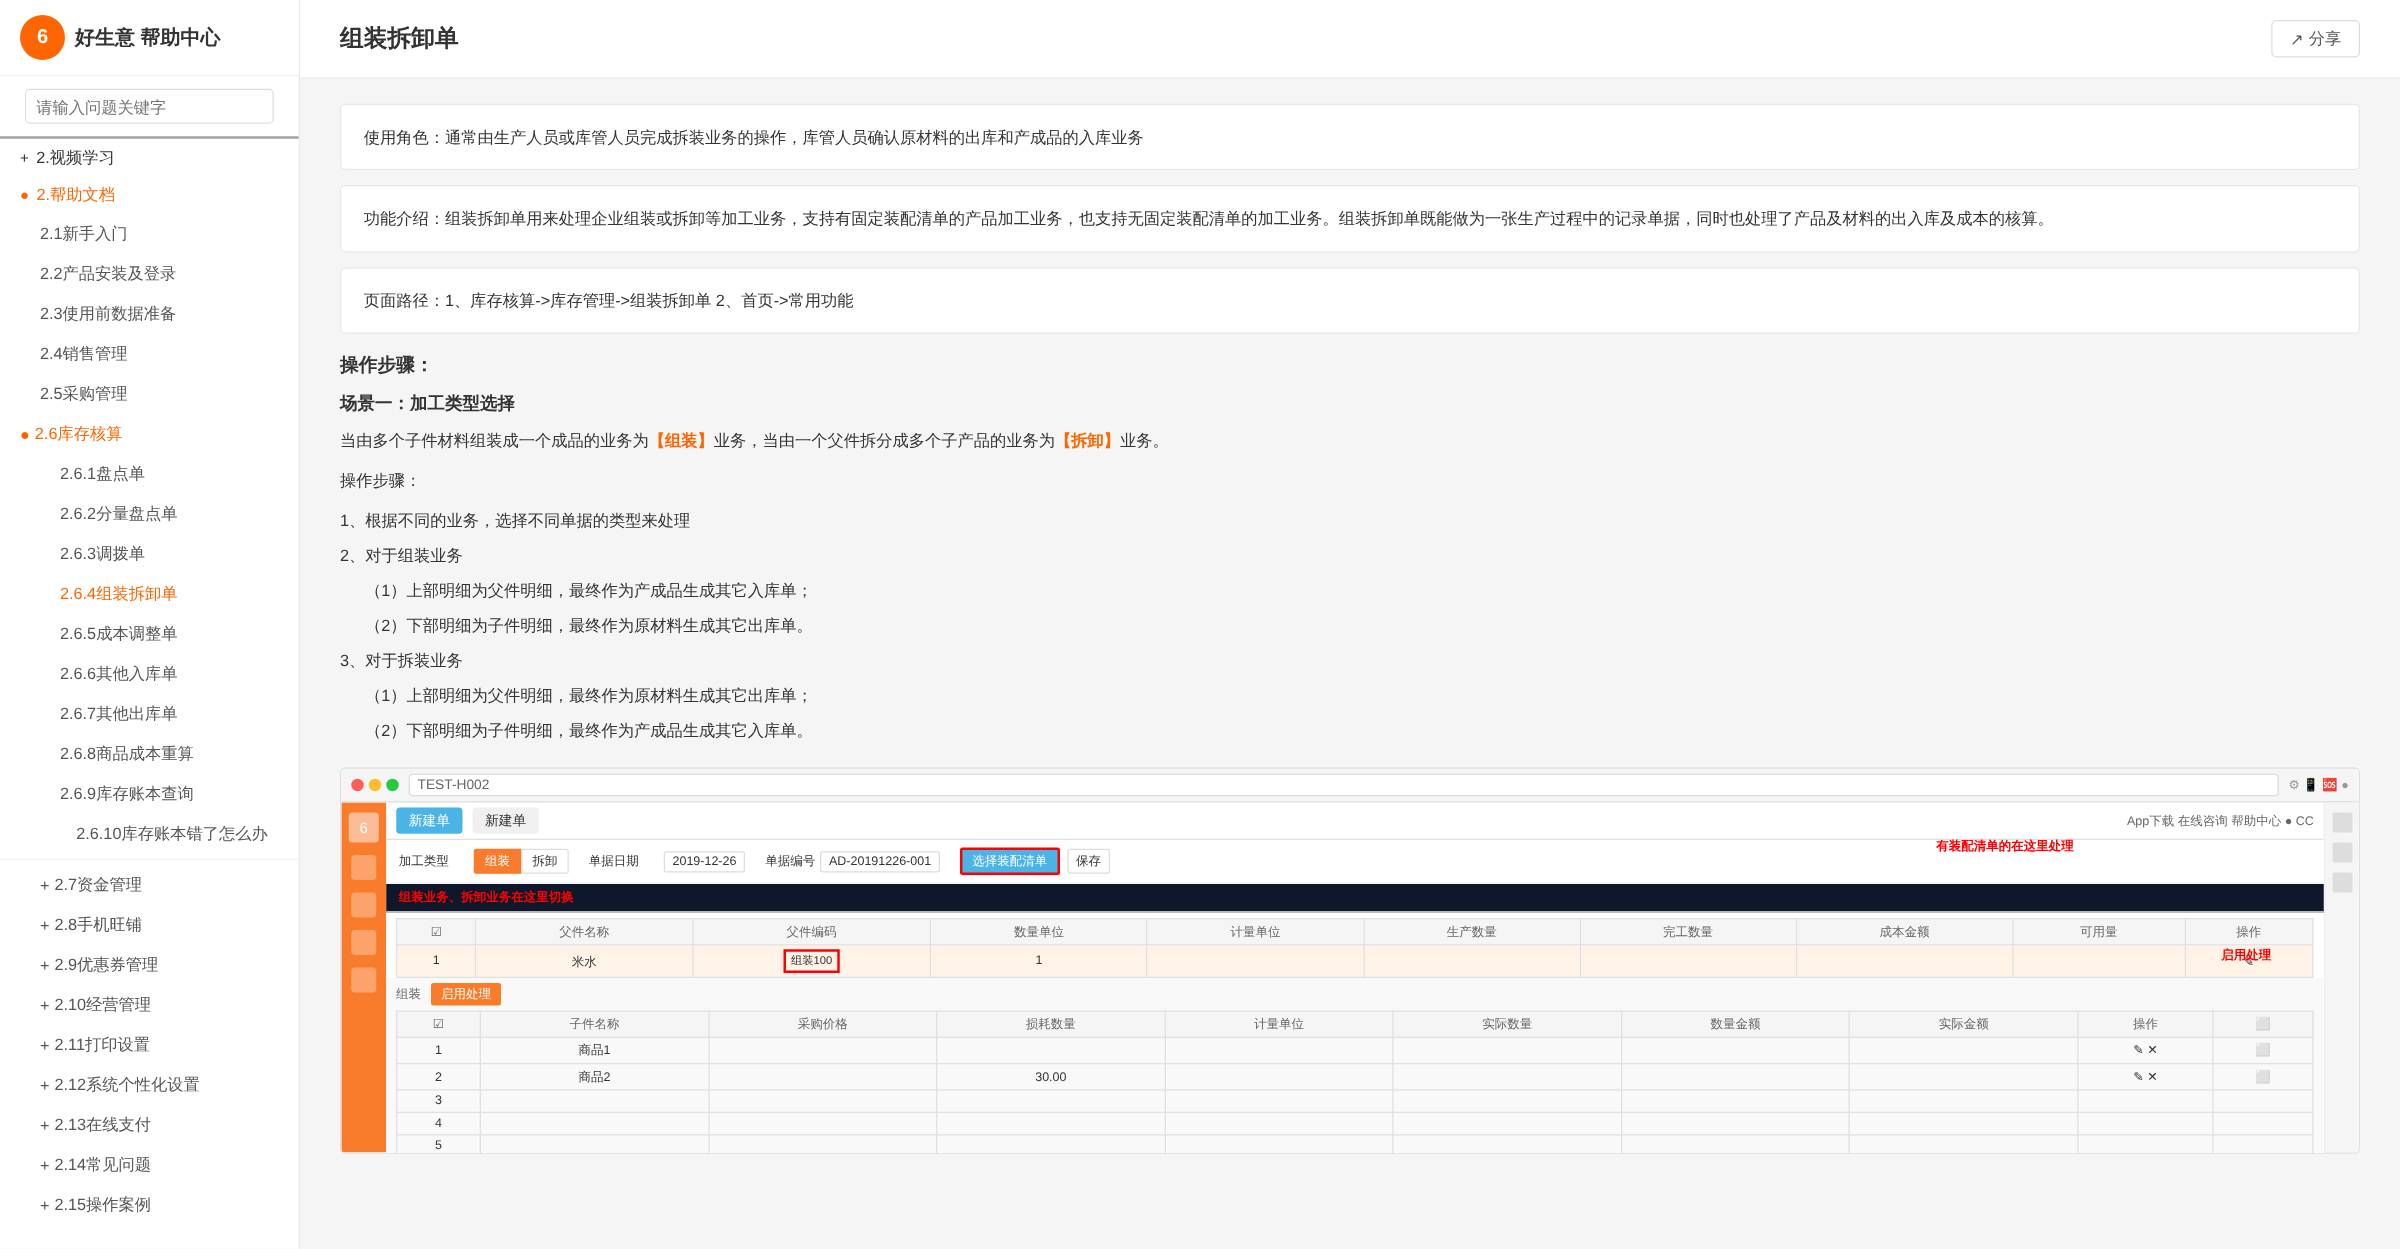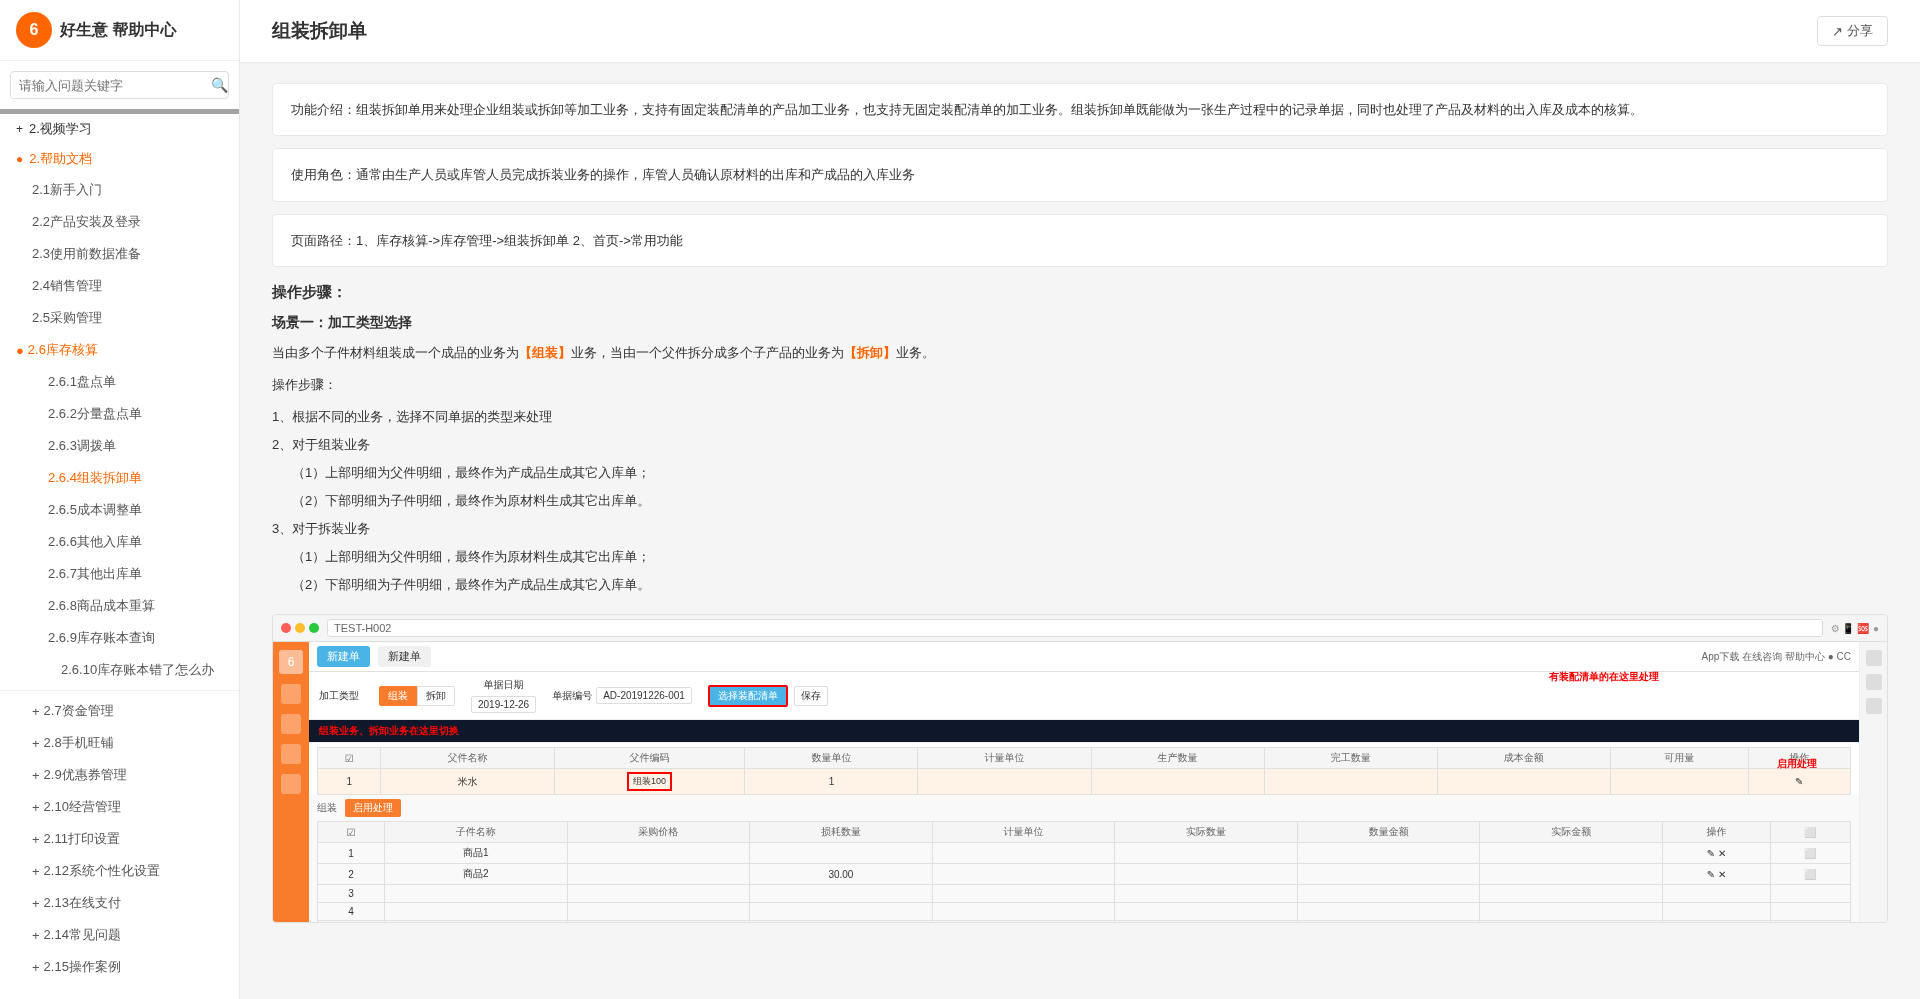--- a/index.html
+++ b/index.html
@@ -26,22 +26,22 @@
     .logo-circle {
       width: 36px; height: 36px;
       background: #f60;
       border-radius: 50%;
       display: flex; align-items: center; justify-content: center;
       color: #fff; font-weight: bold; font-size: 16px;
       margin-right: 8px;
     }
     .sidebar-title { font-size: 16px; font-weight: bold; color: #333; }
     .search-box {
-      padding: 10px 10px;
-      border-bottom: 5px solid #a3a3a3;
+      padding: 10px 20px;
+      border-bottom: 2px solid #a3a3a3;
     }
     .search-input-wrap {
       display: flex;
       border: 1px solid #ddd;
       border-radius: 4px;
       overflow: hidden;
       align-items: center;
       background: #fff;
     }
     .search-input-wrap input {
@@ -323,25 +323,25 @@
     <h1 class="page-title">组装拆卸单</h1>
     <button class="share-btn">
       <span>↗</span>
       <span>分享</span>
     </button>
   </div>
 
   <div class="content-area">
 
     <div class="info-block">
+      <span>使用角色：通常由生产人员或库管人员完成拆装业务的操作，库管人员确认原材料的出库和产成品的入库业务</span>
+    </div>
+
+    <div class="info-block">
       <span>功能介绍：组装拆卸单用来处理企业组装或拆卸等加工业务，支持有固定装配清单的产品加工业务，也支持无固定装配清单的加工业务。组装拆卸单既能做为一张生产过程中的记录单据，同时也处理了产品及材料的出入库及成本的核算。</span>
-    </div>
-
-    <div class="info-block">
-      <span>使用角色：通常由生产人员或库管人员完成拆装业务的操作，库管人员确认原材料的出库和产成品的入库业务</span>
     </div>
 
     <div class="info-block">
       <span>页面路径：1、库存核算-&gt;库存管理-&gt;组装拆卸单 2、首页-&gt;常用功能</span>
     </div>
 
     <div class="section-title">操作步骤：</div>
     <div class="scene-title">场景一：加工类型选择</div>
     <div class="content-text">
       当由多个子件材料组装成一个成品的业务为<span class="highlight">【组装】</span>业务，当由一个父件拆分成多个子产品的业务为<span class="highlight">【拆卸】</span>业务。
@@ -395,21 +395,21 @@
 
             <div style="background:#fff;padding:6px 10px;border-bottom:1px solid #eee;display:flex;flex-direction:column;gap:4px;position:relative;">
               <div style="display:flex;gap:16px;align-items:center;flex-wrap:wrap;">
                 <div style="display:flex;align-items:center;gap:20px;font-size:10px;">
                   <span>加工类型</span>
                   <div style="display:flex;gap:0;">
                     <div style="padding:2px 8px;border:1px solid #f97b2c;border-radius:2px 0 0 2px;background:#f97b2c;color:#fff;font-size:10px;cursor:pointer;">组装</div>
                     <div style="padding:2px 8px;border:1px solid #ddd;border-radius:0 2px 2px 0;font-size:10px;cursor:pointer;">拆卸</div>
                   </div>
                 </div>
-                <div style="display:flex;align-items:center;gap:4px;font-size:10px;flex-direction:column;">
+                <div style="display:flex;align-items:center;gap:20px;font-size:10px;">
                   <span>单据日期</span>
                   <div style="border:1px solid #ddd;border-radius:2px;padding:2px 6px;font-size:10px;background:#fff;">2019-12-26</div>
                 </div>
                 <div style="display:flex;align-items:center;gap:4px;font-size:10px;">
                   <span>单据编号</span>
                   <div style="border:1px solid #ddd;border-radius:2px;padding:2px 6px;font-size:10px;background:#fff;">AD-20191226-001</div>
                 </div>
 
                 <div style="position:relative;display:flex;align-items:center;gap:6px;">
                   <div style="border:2px solid red;padding:2px 8px;border-radius:2px;font-size:10px;background:#4ab4e6;color:#fff;cursor:pointer;">选择装配清单</div>

